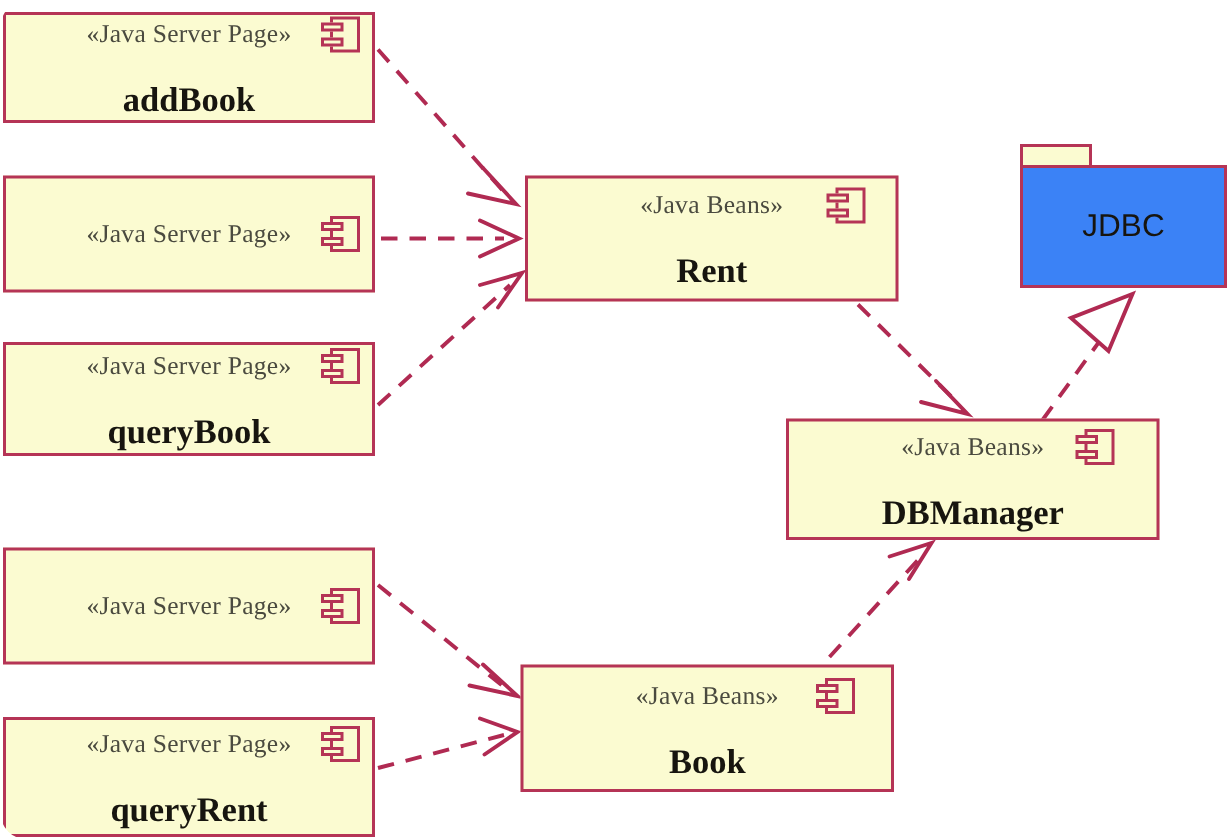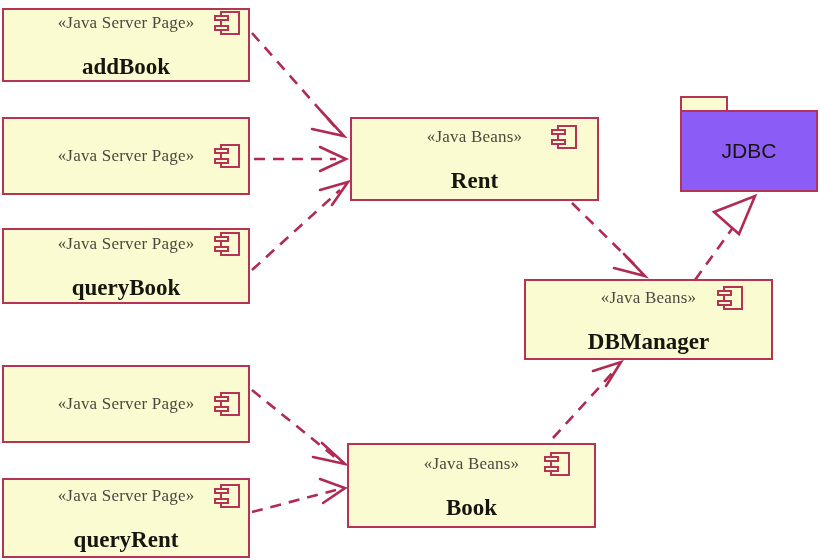--- a/index.html
+++ b/index.html
@@ -7,20 +7,21 @@
     padding: 0;
     background: #ffffff;
   }
   #canvas {
     position: relative;
     width: 820px;
     height: 560px;
     background: #ffffff;
     overflow: hidden;
     font-family: "Liberation Serif", "DejaVu Serif", serif;
+    border-radius: 19px;
   }
 
   
   .node {
     position: absolute;
     box-sizing: border-box;
     background: #fbfbd1;
     border: 2px solid #b53456;
     display: flex;
     flex-direction: column;
@@ -93,21 +94,21 @@
     border: 2px solid #b53456;
     background: #fbfbd1;
   }
   .pkg .pkg-body {
     position: absolute;
     left: 0;
     top: 14px;
     width: 100%;
     box-sizing: border-box;
     border: 2px solid #b53456;
-    background: #8b5cf6;
+    background: #3b82f6;
     display: flex;
     align-items: center;
     justify-content: center;
   }
   .pkg-name {
     font-family: "Liberation Sans", "DejaVu Sans", sans-serif;
     font-size: 21px;
     color: #17150f;
     white-space: nowrap;
   }

